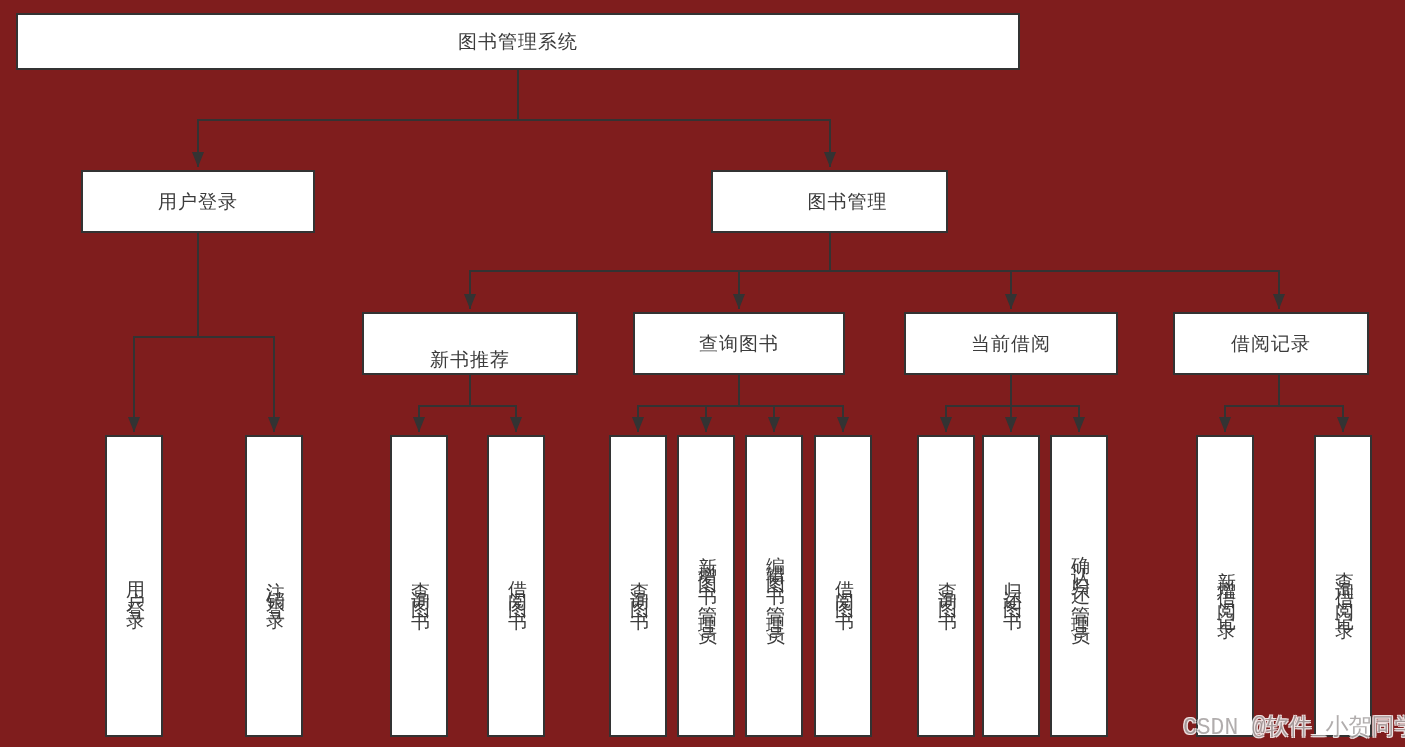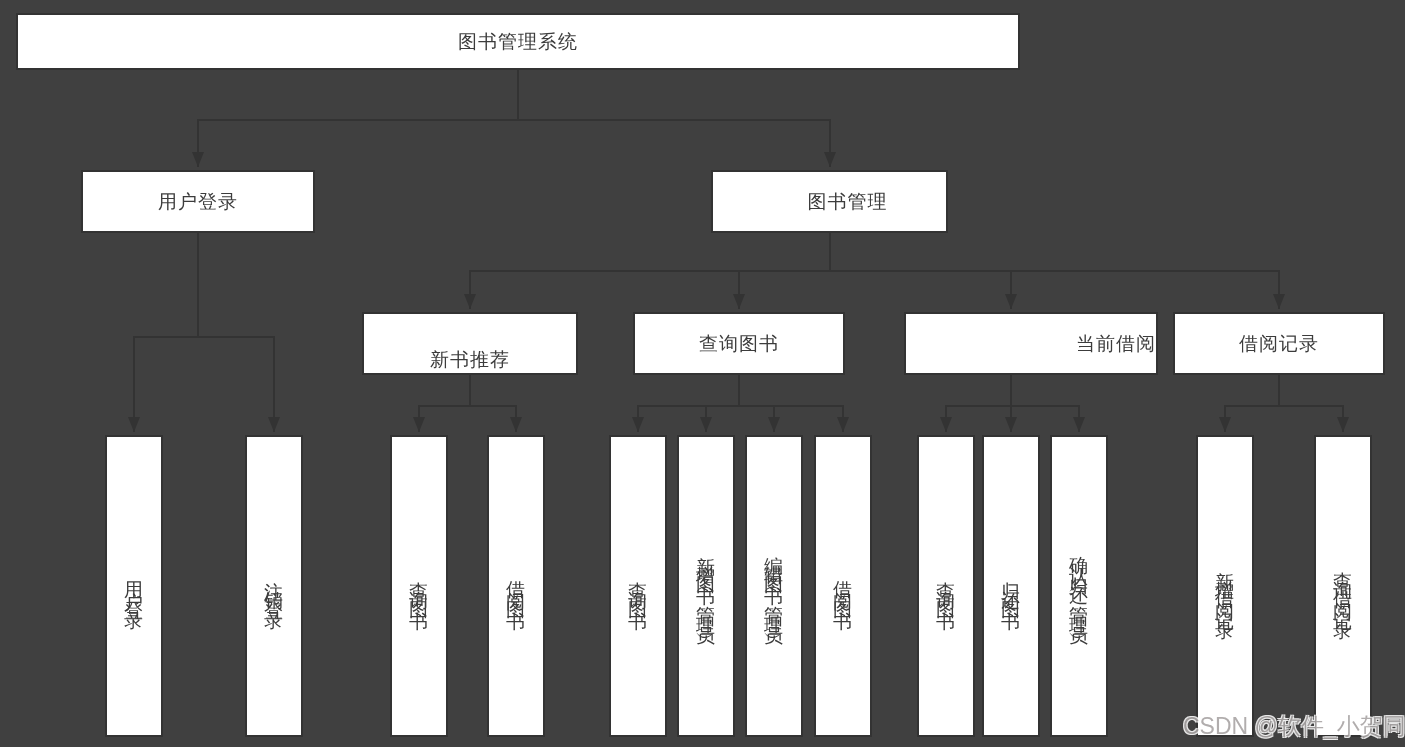--- a/index.html
+++ b/index.html
@@ -1,20 +1,20 @@
 <!DOCTYPE html>
 <html><head>
 <meta charset="utf-8">
 <style>
   html,body{margin:0;padding:0;background:#ffffff;}
   #canvas{
     position:relative;
     width:1405px;height:747px;
-    background:#404040;
-    font-family:Liberation Sans, sans-serif;
+    background:#7f1d1d;
+    font-family:Liberation Mono, monospace;
     overflow:hidden;
   }
   #connectors{position:absolute;left:0;top:0;width:1405px;height:747px;z-index:1;}
   .node{
     position:absolute;
     box-sizing:border-box;
     border:2px solid #333333;
     background:#ffffff;
     display:flex;align-items:center;justify-content:center;
     z-index:2;
@@ -103,24 +103,24 @@
   <div class="node" style="left:711px;top:170px;width:237px;height:63px;padding-left:36px;">
     <span class="hlabel">图书管理</span>
   </div>
 
   <div class="node" style="left:362px;top:312px;width:216px;height:63px;align-items:flex-end;">
     <span class="hlabel">新书推荐</span>
   </div>
   <div class="node" style="left:633px;top:312px;width:212px;height:63px;">
     <span class="hlabel">查询图书</span>
   </div>
-  <div class="node" style="left:904px;top:312px;width:254px;height:63px;justify-content:flex-end;">
+  <div class="node" style="left:904px;top:312px;width:214px;height:63px;">
     <span class="hlabel">当前借阅</span>
   </div>
-  <div class="node" style="left:1173px;top:312px;width:212px;height:63px;">
+  <div class="node" style="left:1173px;top:312px;width:196px;height:63px;">
     <span class="hlabel">借阅记录</span>
   </div>
 
   <div class="node vleaf" style="left:105px;top:435px;">
     <span class="vlabel">用户登录</span>
   </div>
   <div class="node vleaf" style="left:245px;top:435px;">
     <span class="vlabel">注销登录</span>
   </div>
 

